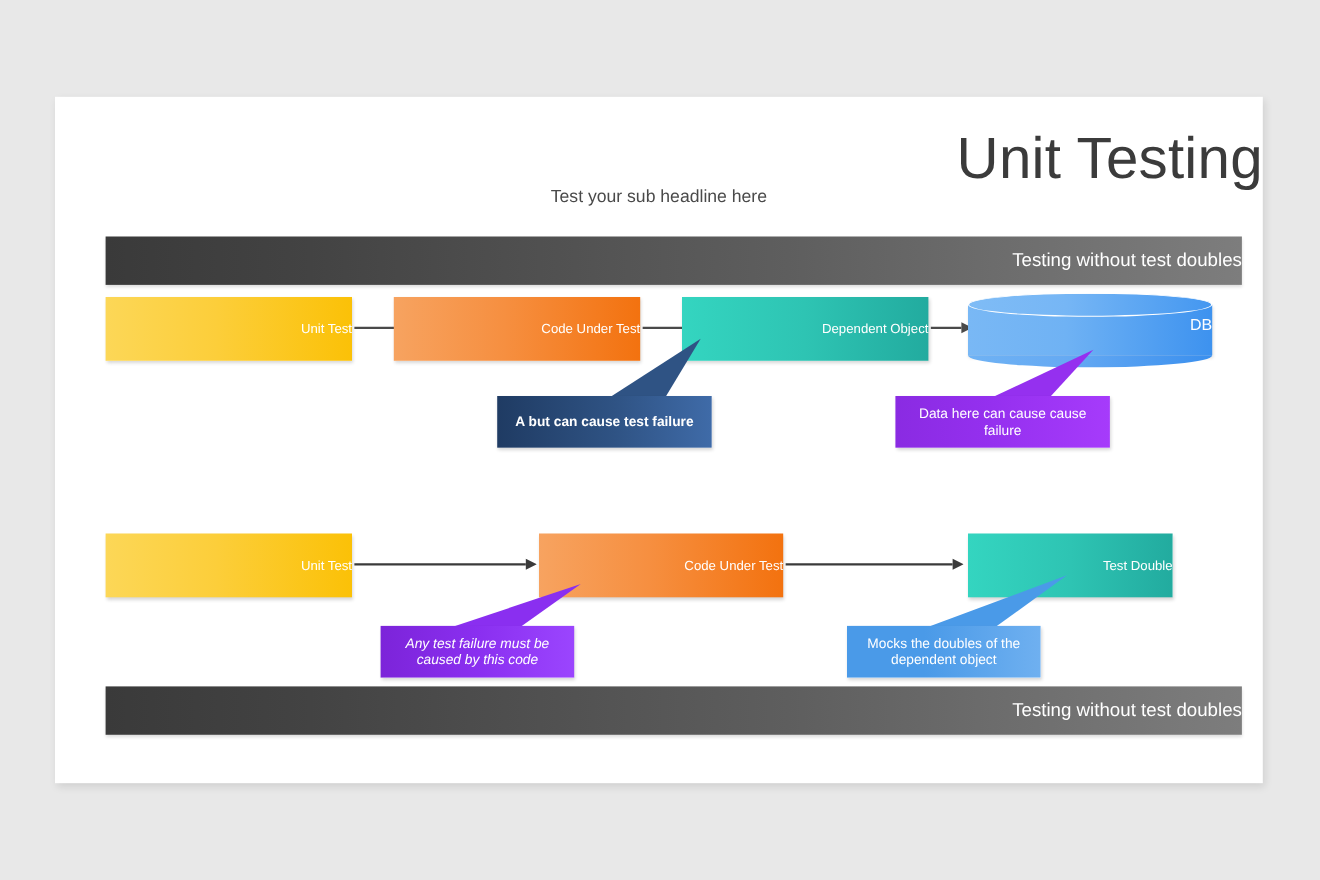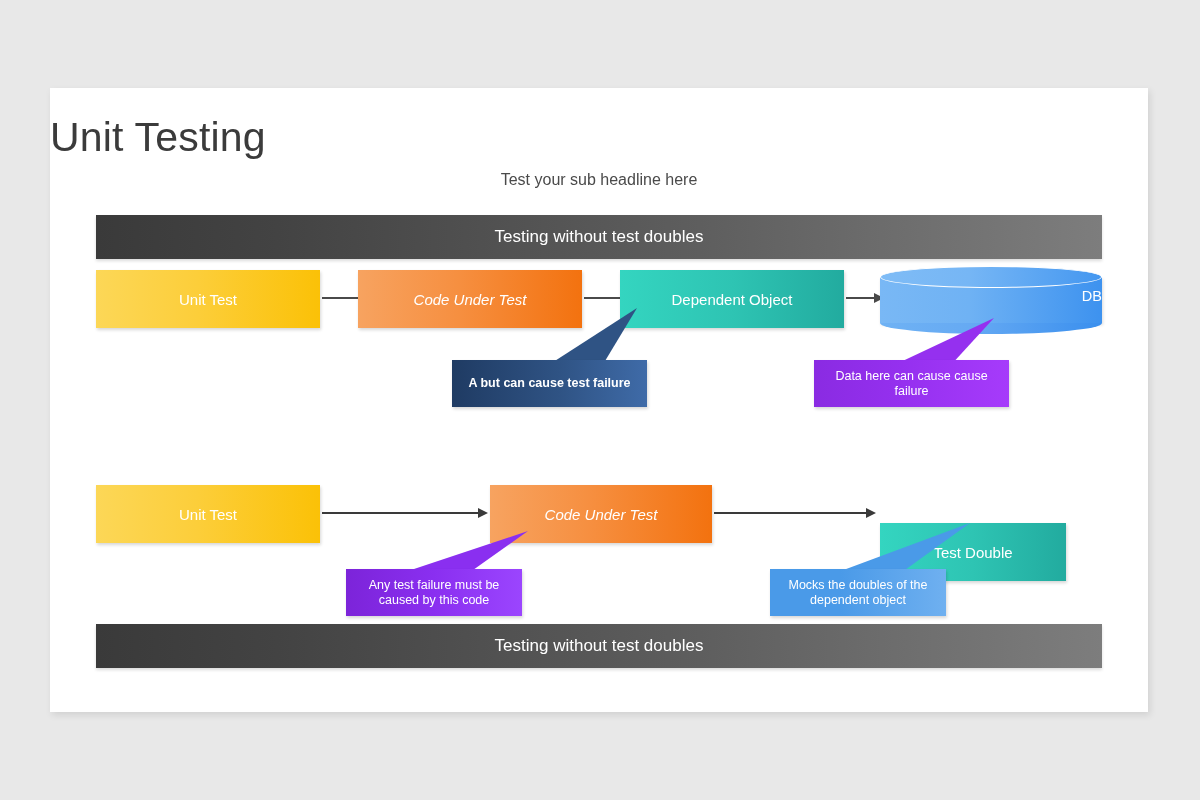--- a/index.html
+++ b/index.html
@@ -20,22 +20,22 @@
     height: 624px;
     background: #ffffff;
     box-shadow: 2px 3px 7px rgba(0,0,0,0.10);
   }
 
   
   .title {
     position: absolute;
     left: 0; top: 26px;
     width: 1098px;
-    text-align: left;
-    font-size: 41px;
+    text-align: right;
+    font-size: 53px;
     font-weight: 400;
     color: #3b3b3b;
     letter-spacing: 0.2px;
   }
   .subtitle {
     position: absolute;
     left: 0; top: 83px;
     width: 1098px;
     text-align: center;
     font-size: 16px;
@@ -47,39 +47,40 @@
   .section-bar {
     position: absolute;
     left: 46px;
     width: 1006px;
     height: 44px;
     background: linear-gradient(to right, #3a3a3a 0%, #434343 18%, #5e5e5e 60%, #7d7d7d 100%);
     color: #ffffff;
     font-size: 17px;
     display: flex;
     align-items: center;
-    justify-content: center;
+    justify-content: flex-end;
     box-shadow: 0 2px 3px rgba(0,0,0,0.14);
+    padding-left: 27px;
   }
   .bar-top { top: 127px; }
   .bar-bottom { top: 536px; }
 
   
   .pbox {
     position: absolute;
     height: 58px;
     display: flex;
     align-items: center;
-    justify-content: center;
-    color: #ffffff;
-    font-size: 15px;
+    justify-content: flex-end;
+    color: #ffffff;
+    font-size: 12px;
     box-shadow: 1px 2px 3px rgba(0,0,0,0.16);
   }
   .c-yellow { background: linear-gradient(to right, #fcd757 0%, #fcce3a 45%, #fbc107 100%); }
-  .c-orange { background: linear-gradient(to right, #f7a360 0%, #f68f40 45%, #f3720f 100%); font-style: italic; }
+  .c-orange { background: linear-gradient(to right, #f7a360 0%, #f68f40 45%, #f3720f 100%); }
   .c-teal   { background: linear-gradient(to right, #34d5c0 0%, #2ec4b3 50%, #22ab9f 100%); }
 
   
   .cylinder {
     position: absolute;
     width: 222px;
     height: 62px;
   }
   .cyl-body {
     position: absolute;
@@ -224,29 +225,29 @@
     <span>Code Under Test</span>
   </div>
 
   <div class="arrow" style="left:664px; top:418px; width:162px;">
     <svg width="162" height="14" viewBox="0 0 162 14">
       <line x1="0" y1="7" x2="152" y2="7" stroke="#3a3a3a" stroke-width="2"></line>
       <polygon points="152,2 162,7 152,12" fill="#3a3a3a"></polygon>
     </svg>
   </div>
 
-  <div class="pbox c-teal" style="left:830px; top:397px; width:186px;margin-top:38px;">
+  <div class="pbox c-teal" style="left:830px; top:397px; width:186px;">
     <span>Test Double</span>
   </div>
 
   <div class="callout" style="left:296px; top:405px; width:250px; height:120px;">
     <svg class="tail" width="250" height="120" viewBox="0 0 250 120">
       <polygon points="182,38 50,82 120,82" fill="#8a2ff0"></polygon>
     </svg>
-    <div class="cbody cb-violet" style="left:0px; top:76px; width:176px; height:47px;">Any test failure must be caused by this code</div>
+    <div class="cbody cb-violet" style="left:0px; top:76px; width:176px; height:47px;font-style:italic;">Any test failure must be caused by this code</div>
   </div>
 
   <div class="callout" style="left:672px; top:405px; width:260px; height:120px;">
     <svg class="tail" width="260" height="120" viewBox="0 0 260 120">
       <polygon points="248,30 108,82 176,82" fill="#4a9ae8"></polygon>
     </svg>
     <div class="cbody cb-blue" style="left:48px; top:76px; width:176px; height:47px;">Mocks the doubles of the dependent object</div>
   </div>
 
   <div class="section-bar bar-bottom">

